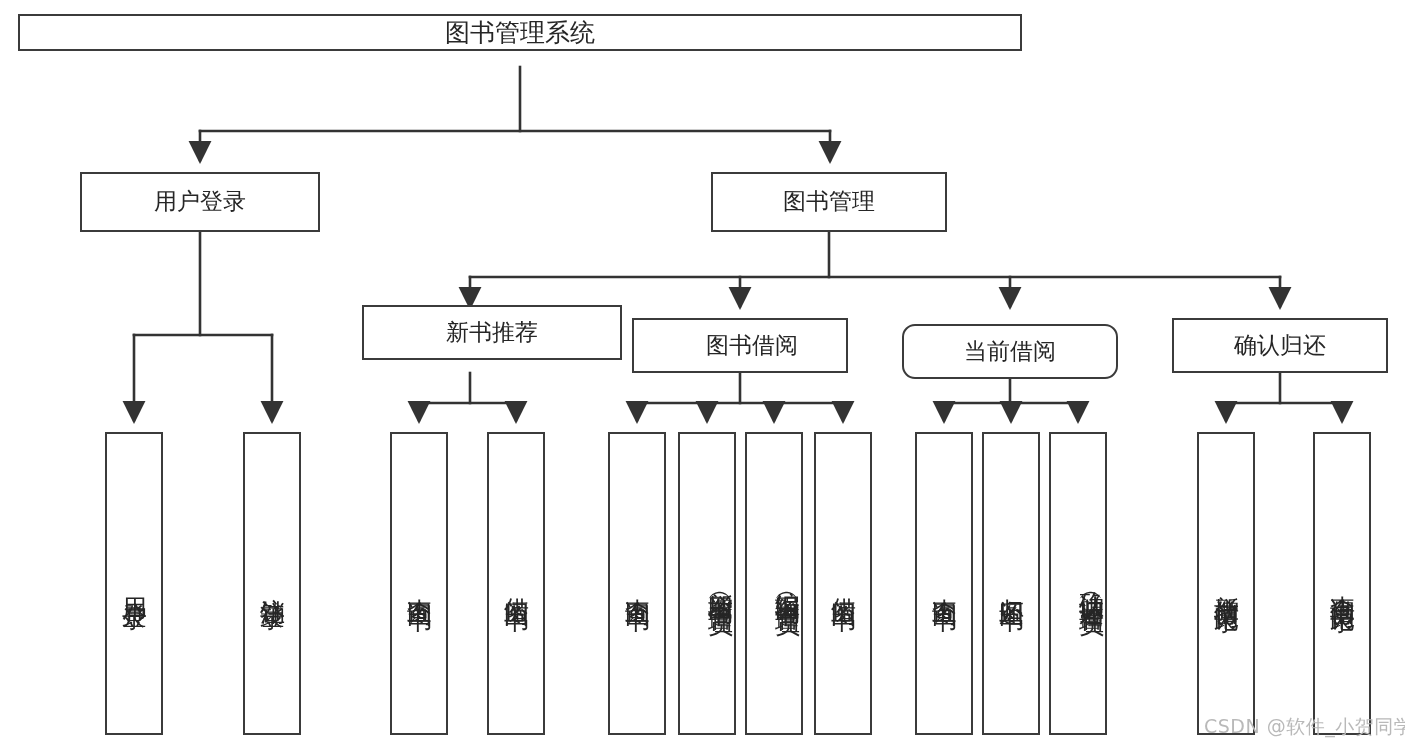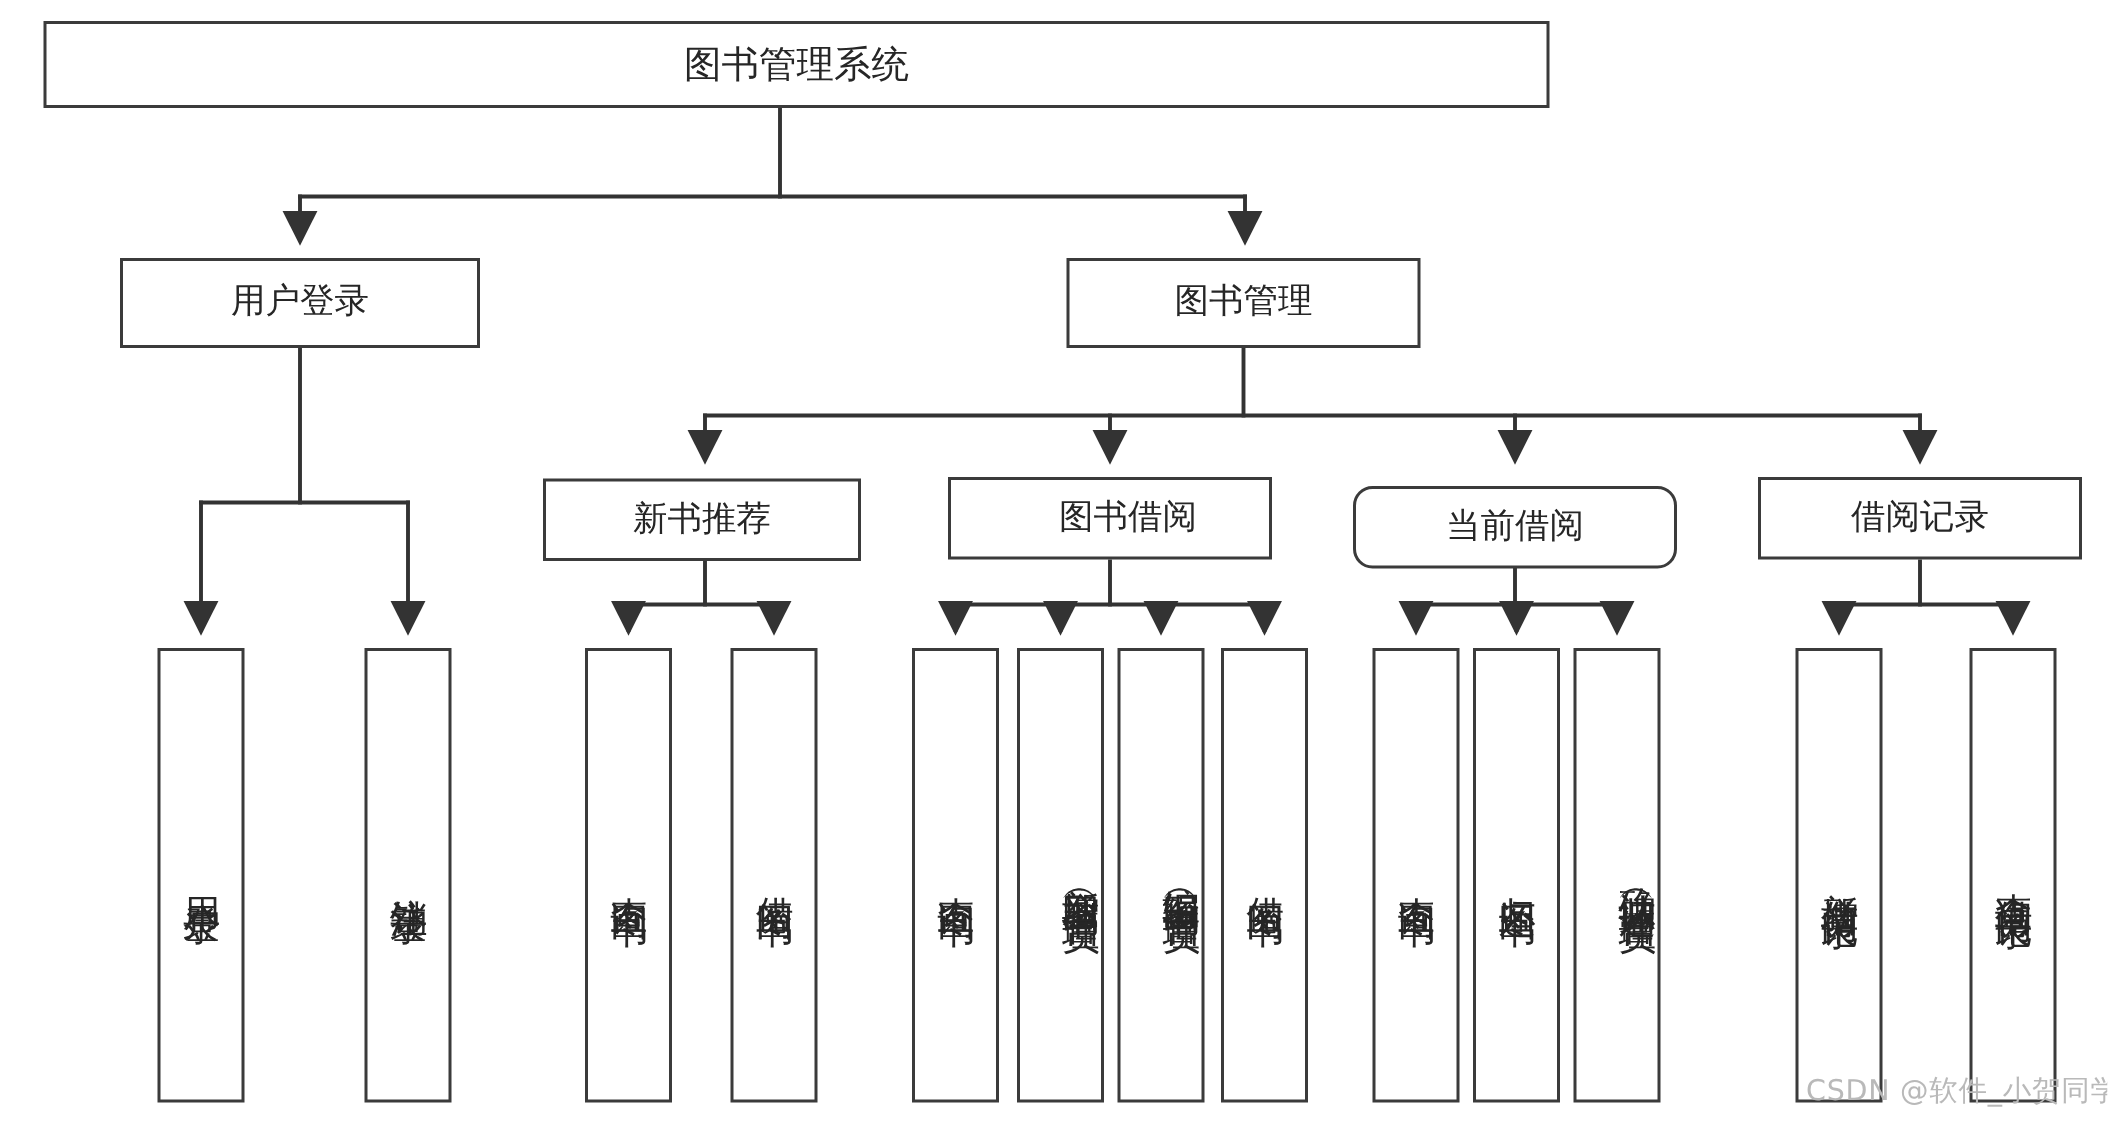--- a/index.html
+++ b/index.html
@@ -114,29 +114,29 @@
       <path d="M 1011 403 L 1011 420" marker-end="url(#arrow)"></path>
       <path d="M 1078 403 L 1078 420" marker-end="url(#arrow)"></path>
 
       <path d="M 1280 373 L 1280 403"></path>
       <path d="M 1226 403 L 1342 403"></path>
       <path d="M 1226 403 L 1226 420" marker-end="url(#arrow)"></path>
       <path d="M 1342 403 L 1342 420" marker-end="url(#arrow)"></path>
     </g>
   </svg>
 
-  <div class="node root" style="left: 18px; top: 14px; width: 1004px; height: 58px; margin-left: 11px;">图书管理系统</div>
+  <div class="node root" style="left: 18px; top: 14px; width: 1004px; height: 37px;">图书管理系统</div>
 
   <div class="node branch" style="left: 80px; top: 172px; width: 240px; height: 60px;">用户登录</div>
   <div class="node branch" style="left: 711px; top: 172px; width: 236px; height: 60px;">图书管理</div>
 
-  <div class="node branch" style="left: 362px; top: 319px; width: 212px; height: 55px;">新书推荐</div>
+  <div class="node branch" style="left: 362px; top: 305px; width: 260px; height: 55px;">新书推荐</div>
   <div class="node branch" style="left: 632px; top: 318px; width: 216px; height: 55px; padding-left: 24px;">图书借阅</div>
   <div class="node branch" style="left: 902px; top: 324px; width: 216px; height: 55px; border-radius: 13px;">当前借阅</div>
-  <div class="node branch" style="left: 1172px; top: 318px; width: 216px; height: 55px;">借阅记录</div>
+  <div class="node branch" style="left: 1172px; top: 318px; width: 216px; height: 55px;">确认归还</div>
 
   <div class="node leaf short" style="left: 105px; top: 432px; width: 58px; height: 303px;">用户登录</div>
   <div class="node leaf short" style="left: 243px; top: 432px; width: 58px; height: 303px;">注销登录</div>
   <div class="node leaf short" style="left: 390px; top: 432px; width: 58px; height: 303px;">查询图书</div>
   <div class="node leaf short" style="left: 487px; top: 432px; width: 58px; height: 303px;">借阅图书</div>
   <div class="node leaf short" style="left: 608px; top: 432px; width: 58px; height: 303px;">查询图书</div>
   <div class="node leaf" style="left: 678px; top: 432px; width: 58px; height: 303px;">新增图书（管理员）</div>
   <div class="node leaf" style="left: 745px; top: 432px; width: 58px; height: 303px;">编辑图书（管理员）</div>
   <div class="node leaf short" style="left: 814px; top: 432px; width: 58px; height: 303px;">借阅图书</div>
   <div class="node leaf short" style="left: 915px; top: 432px; width: 58px; height: 303px;">查询图书</div>

